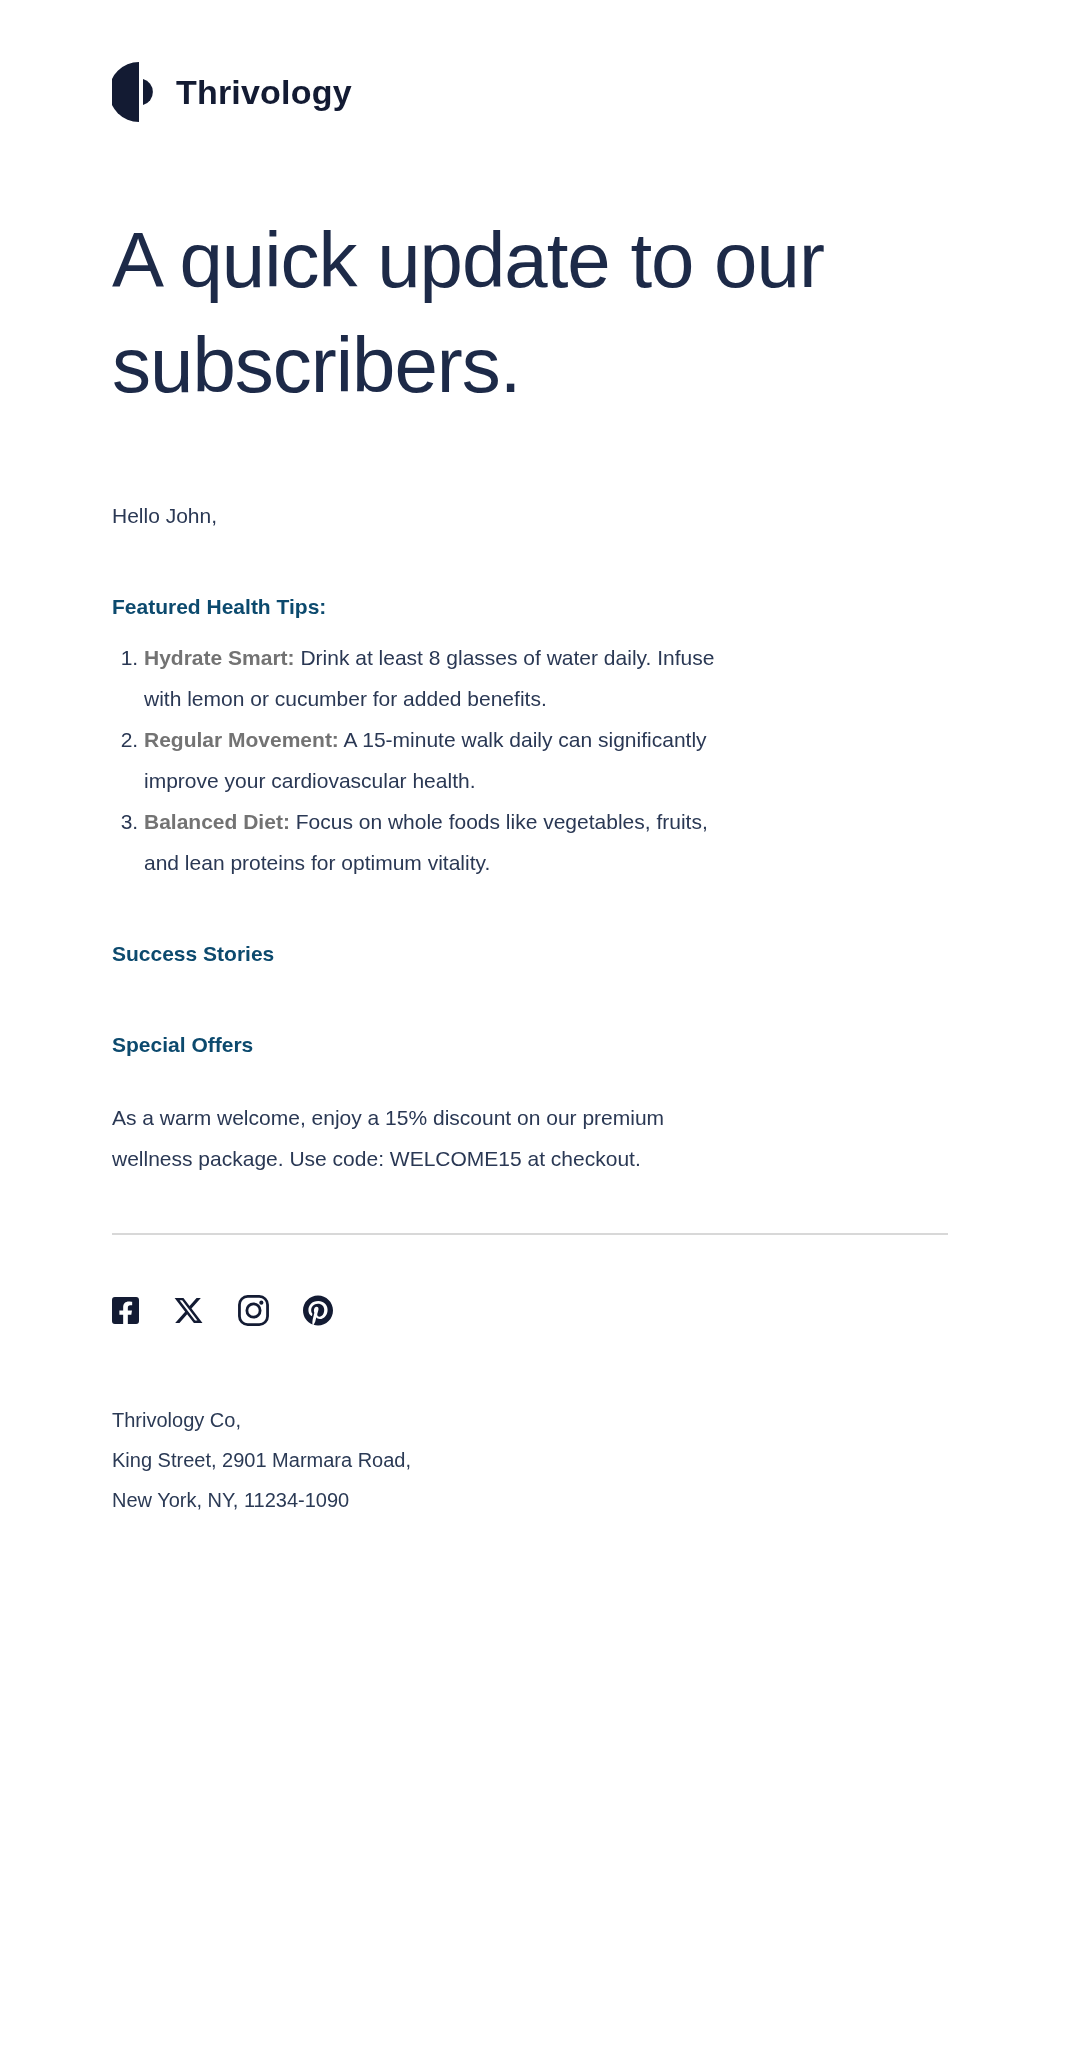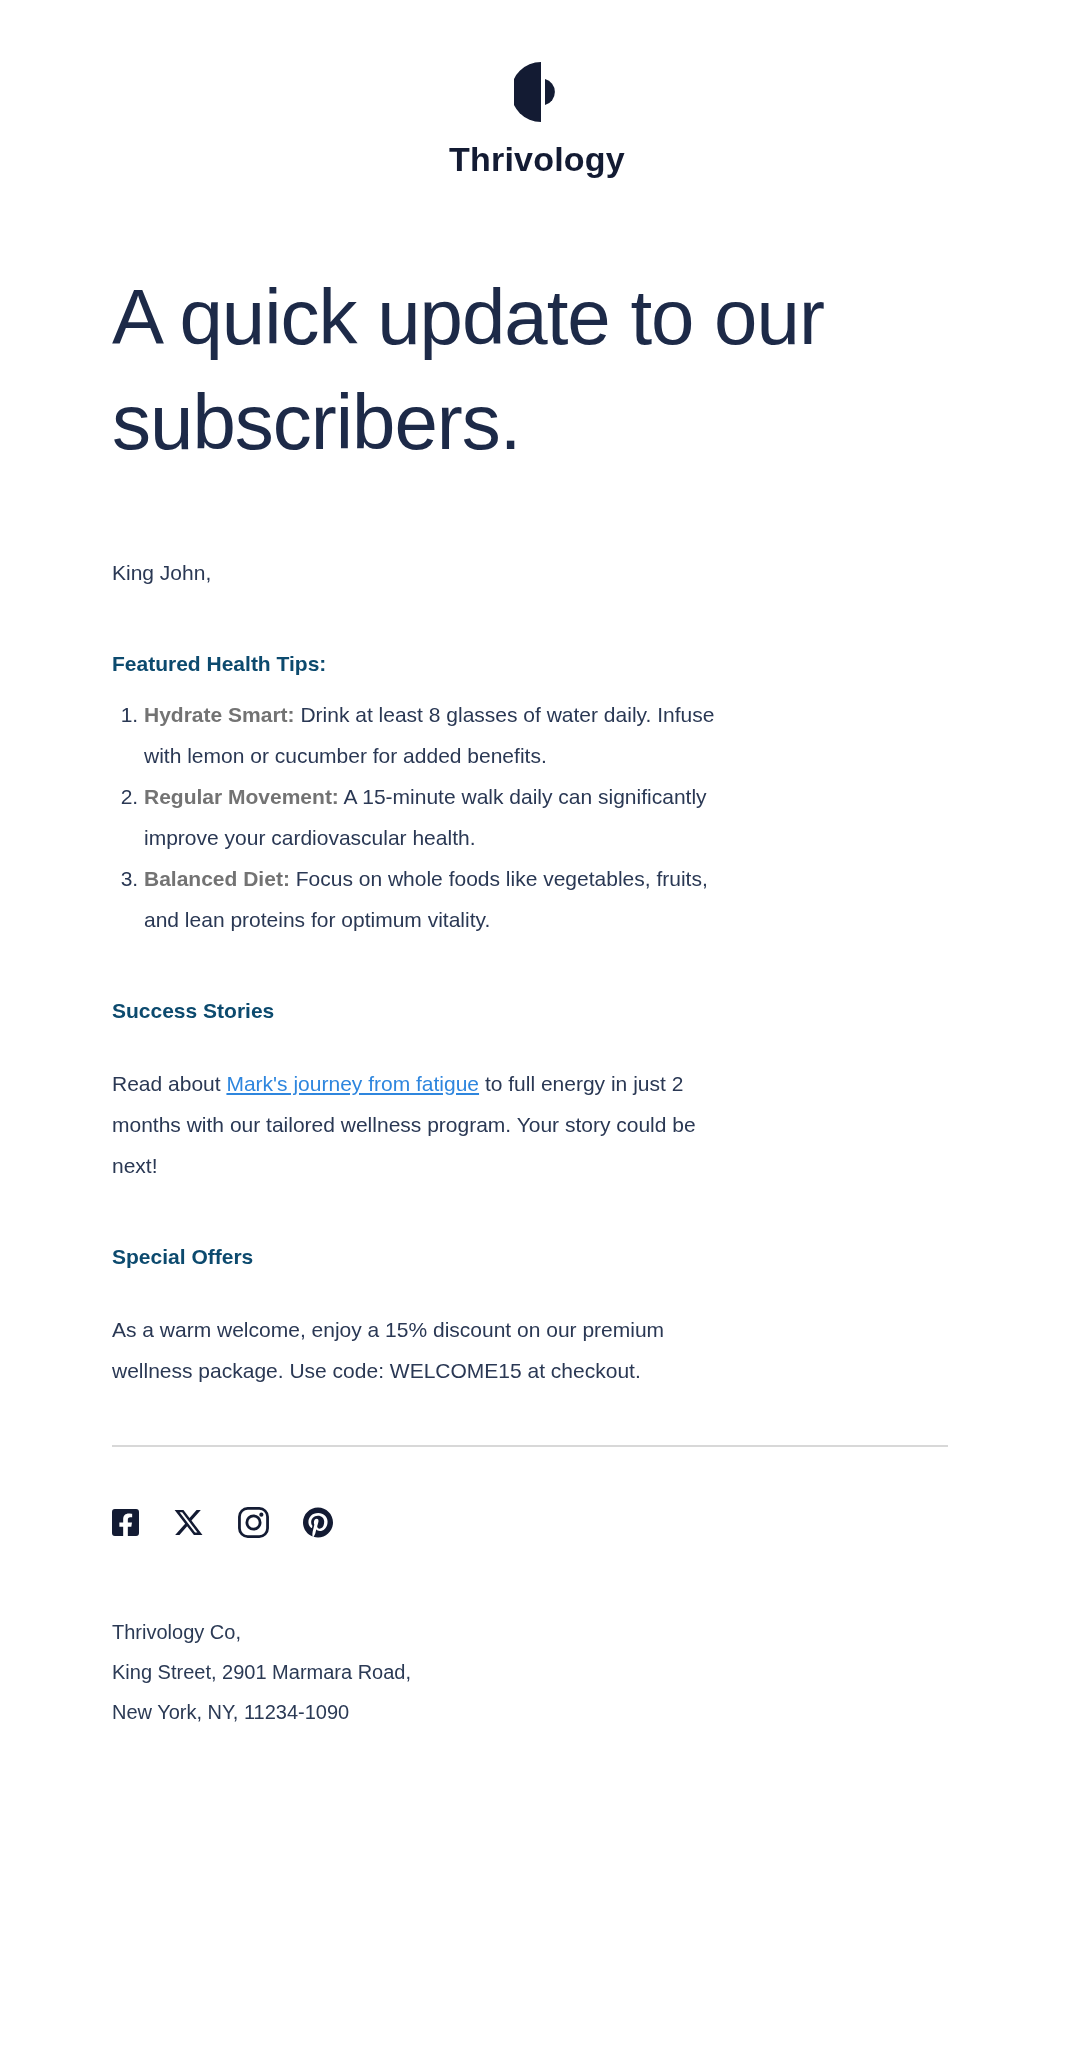--- a/index.html
+++ b/index.html
@@ -19,21 +19,20 @@
     min-height:2048px;
   }
   .email{
     width:1074px;
     padding:62px 112px 60px 112px;
   }
   .logo-row{
     display:flex;
     align-items:center;
     gap:18px;
-    flex-direction:column;
   }
   .logo-mark{display:block;}
   .logo-text{
     font-size:34px;
     font-weight:700;
     letter-spacing:.2px;
     color:var(--navy);
   }
   h1.headline{
     margin:86px 0 0 0;
@@ -100,35 +99,34 @@
       <path d="M27 0 A30 30 0 0 0 27 60 Z" fill="#131b33"></path>
       <path d="M31 17 A13.5 13.5 0 0 1 31 43 Z" fill="#131b33"></path>
     </svg>
     <span class="logo-text">Thrivology</span>
   </a>
 
   <h1 class="headline">A quick update to our subscribers.</h1>
 
   <div class="content">
 
-    <p class="greeting">King John,</p>
+    <p class="greeting">Hello John,</p>
 
 
 
     <div class="section-heading">Featured Health Tips:</div>
 
     <ol class="tips-list">
       <li><b>Hydrate Smart:</b> <span>Drink at least 8 glasses of water daily. Infuse with lemon or cucumber for added benefits.</span></li>
       <li><b>Regular Movement:</b> <span>A 15-minute walk daily can significantly improve your cardiovascular health.</span></li>
       <li><b>Balanced Diet:</b> <span>Focus on whole foods like vegetables, fruits, and lean proteins for optimum vitality.</span></li>
     </ol>
 
     <div class="section-heading">Success Stories</div>
 
-    <p><span>Read about </span><a class="inline-link">Mark's journey from fatigue</a><span> to full energy in just 2 months with our tailored wellness program. Your story could be next!</span></p>
 
     <div class="section-heading">Special Offers</div>
 
     <p>As a warm welcome, enjoy a 15% discount on our premium wellness package. Use code: WELCOME15 at checkout.</p>
 
   </div>
 
   <hr class="divider">
 
   <div class="social-row">

